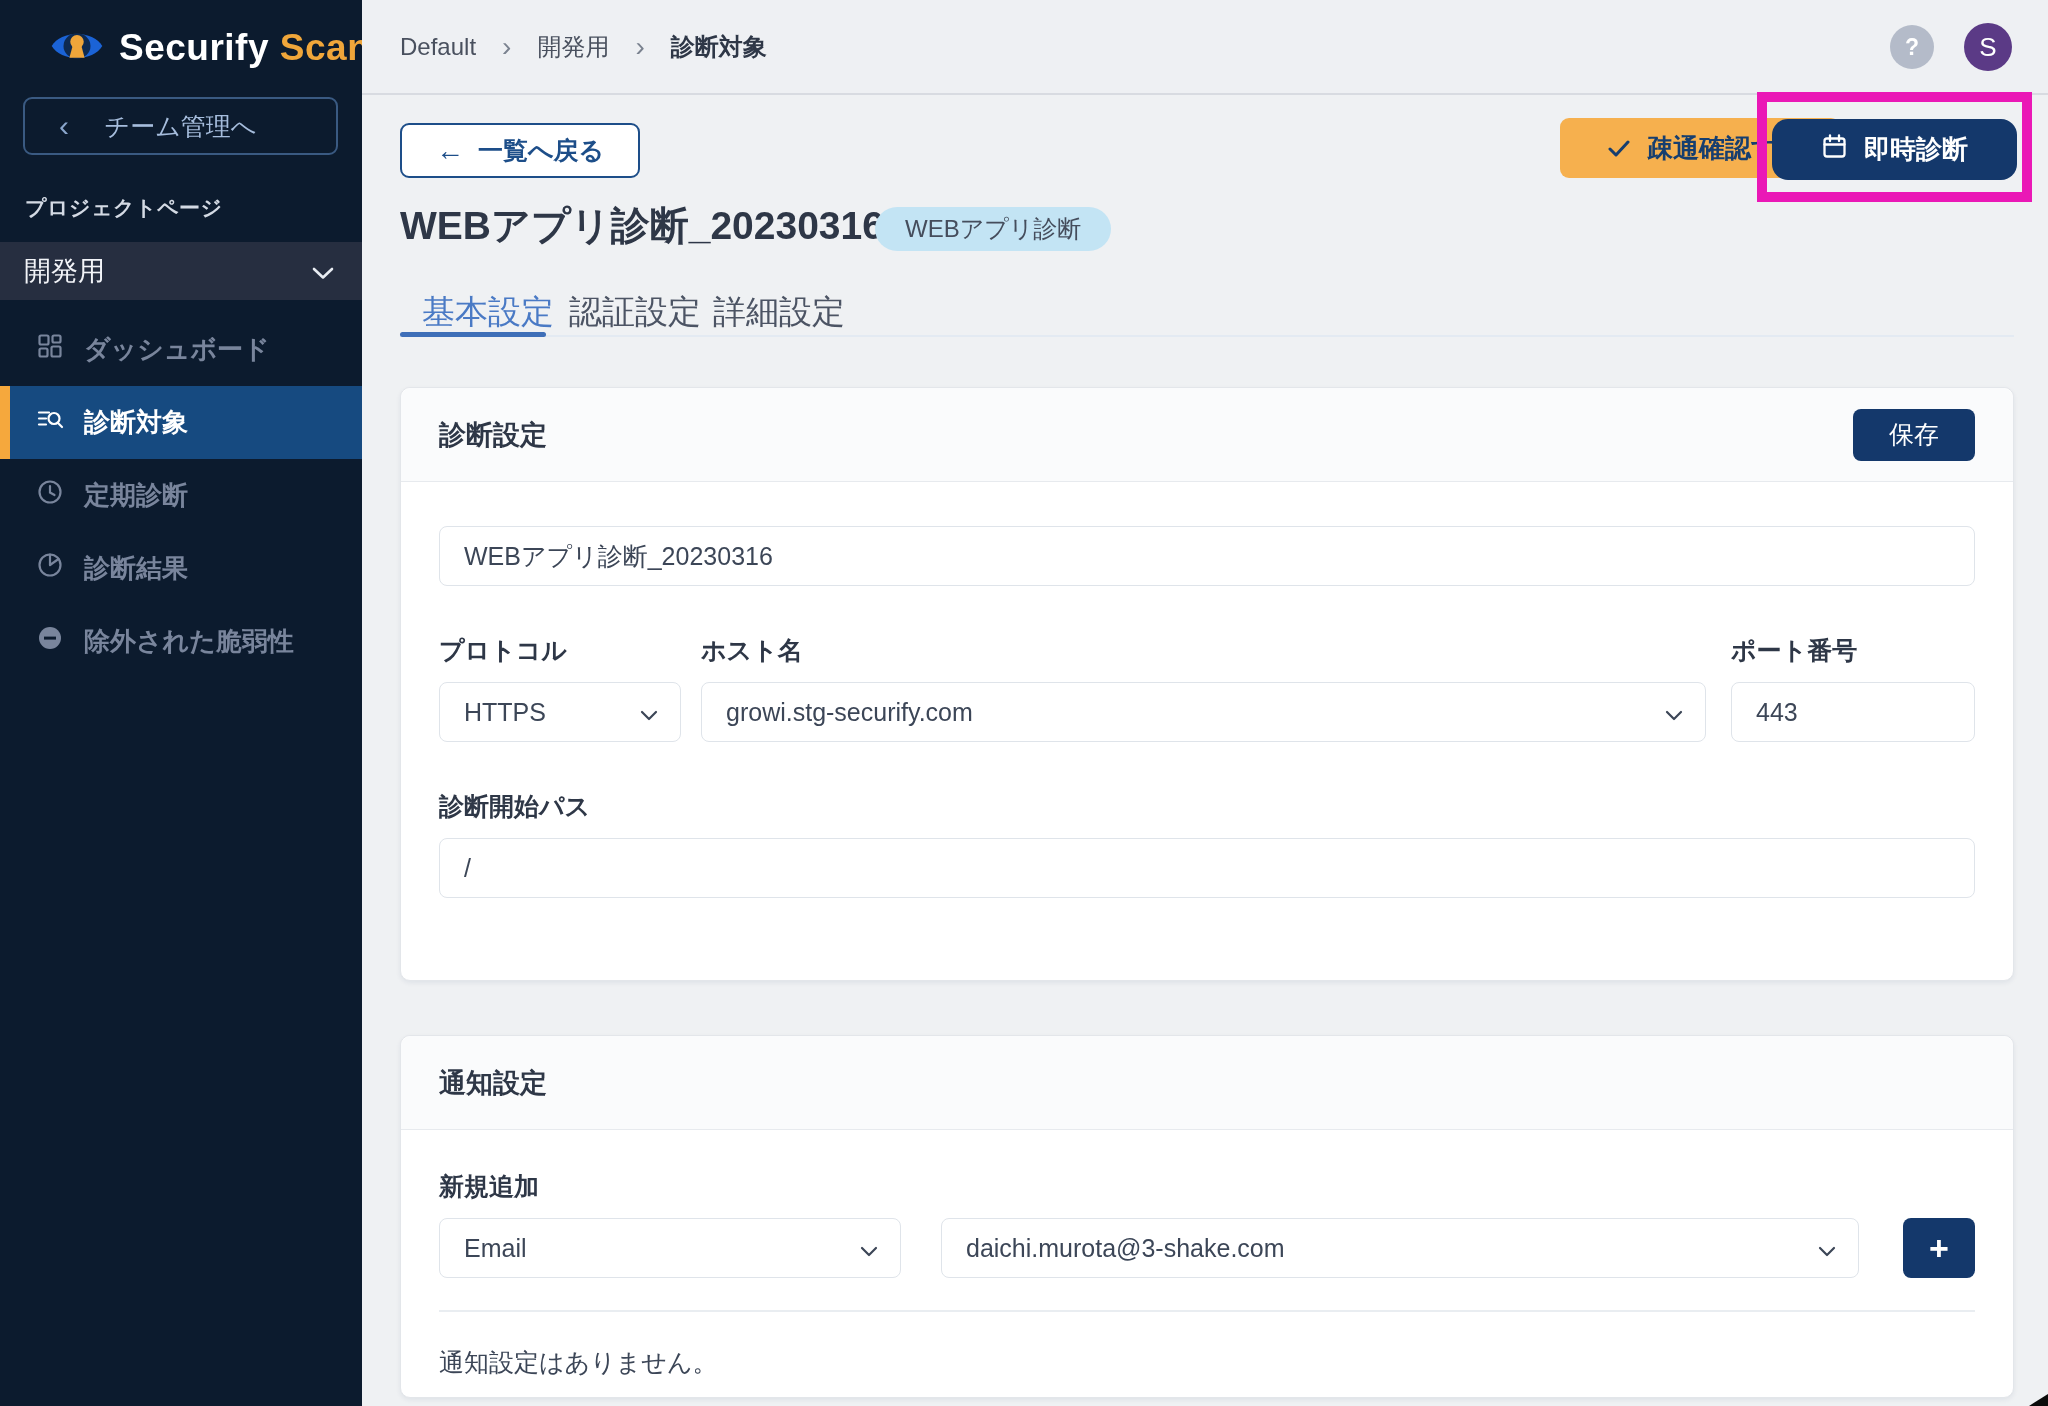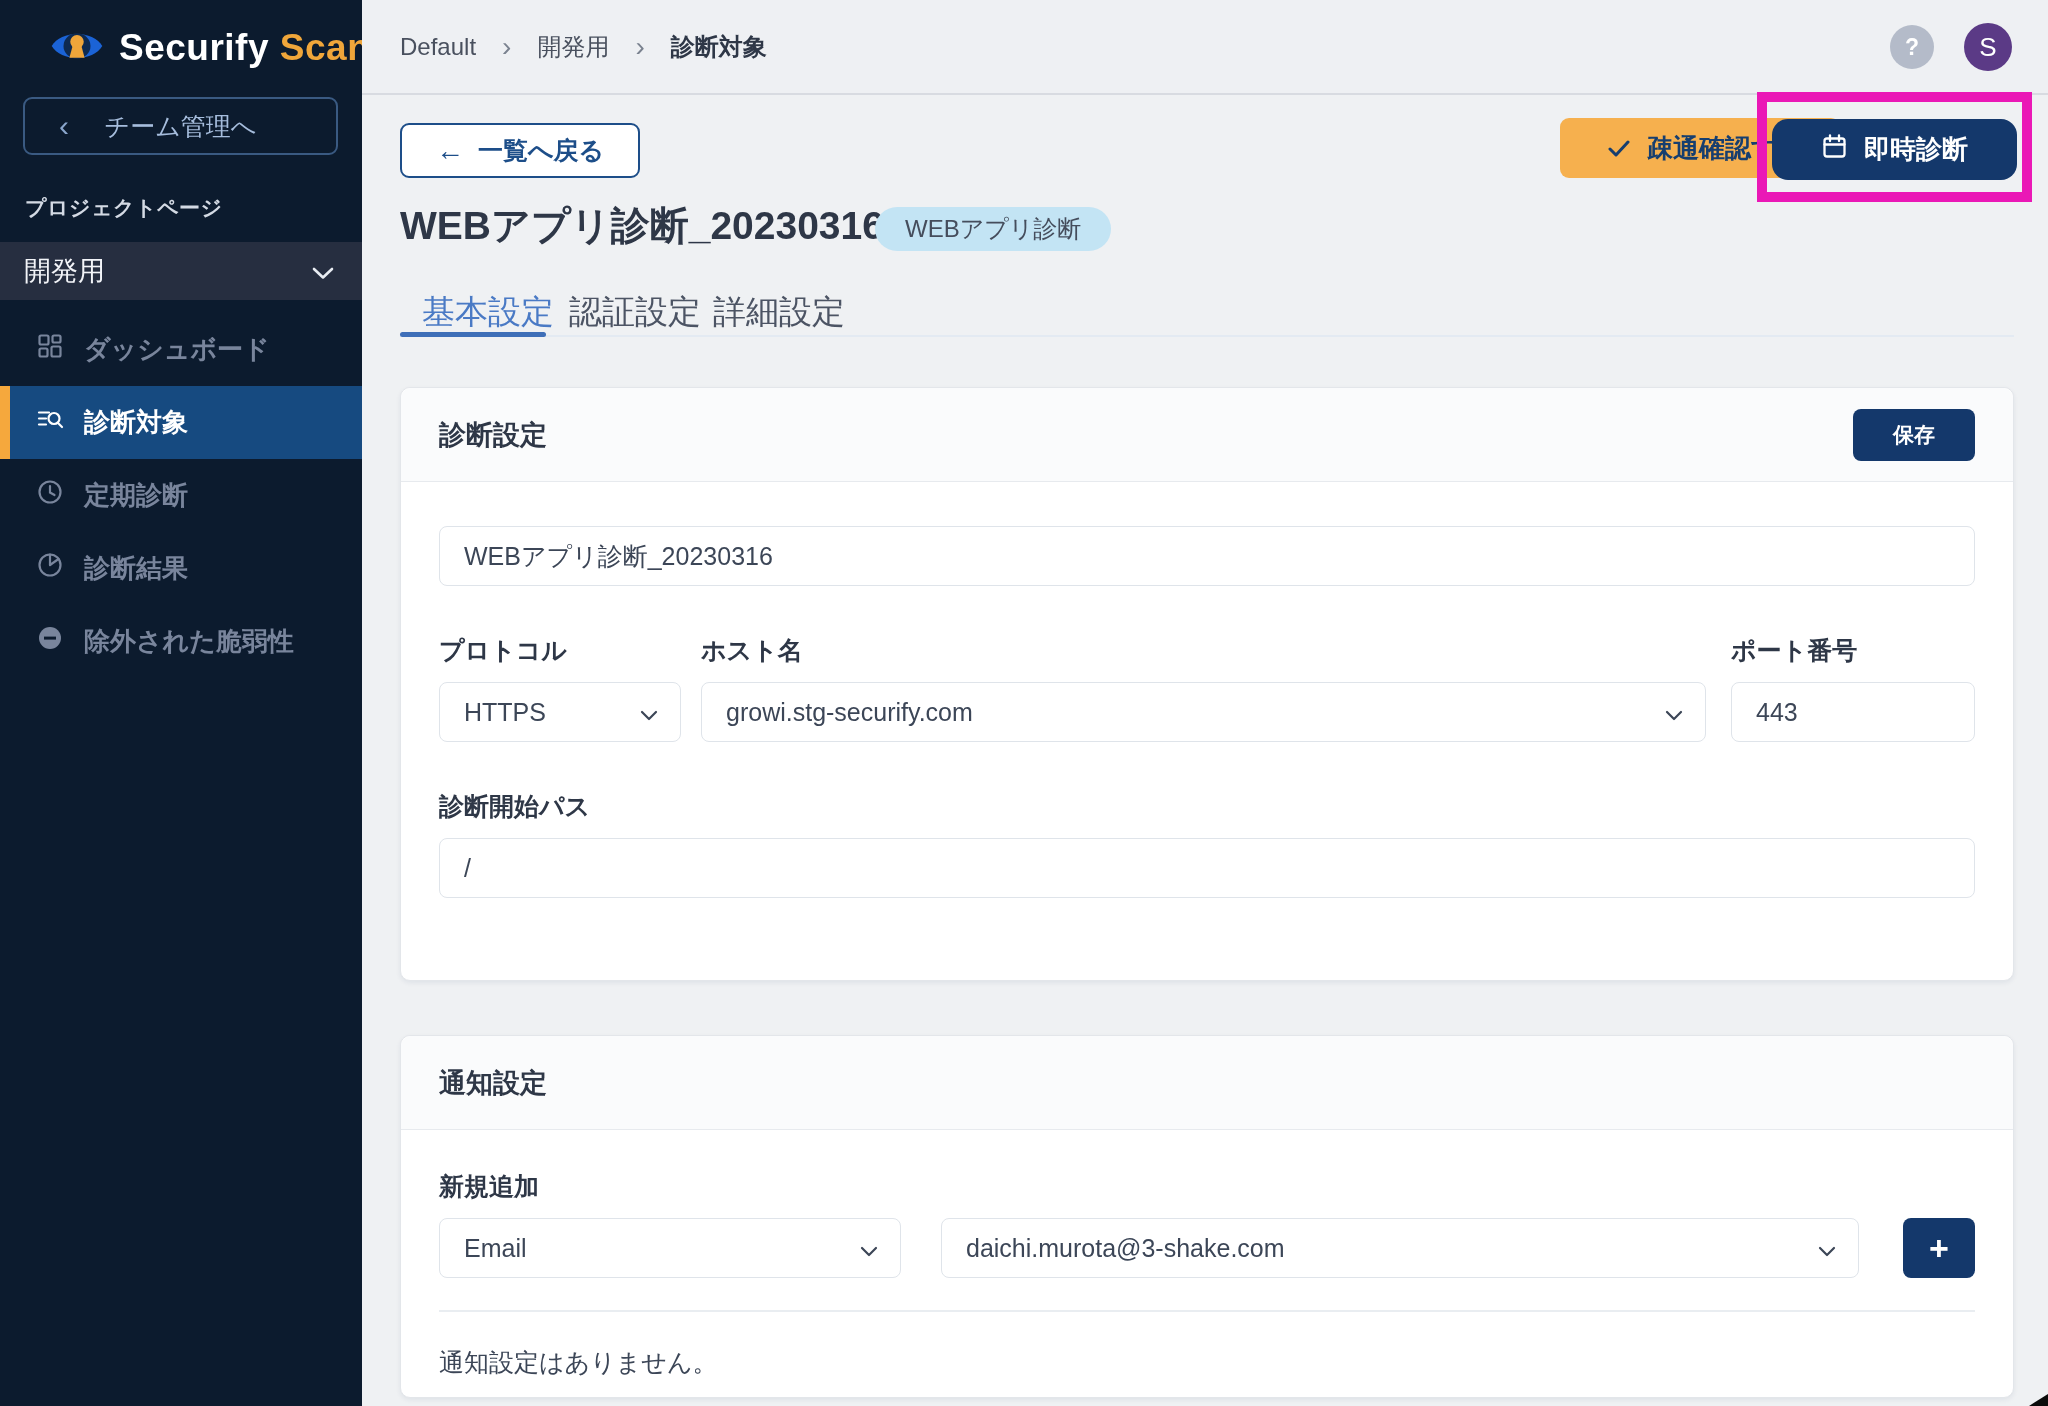--- a/index.html
+++ b/index.html
@@ -63,21 +63,21 @@
   .tab-underline { position:absolute; left:38px; top:237px; width:146px; height:5px; background:#3e6fb8; border-radius:3px; }
 
   .card { position:absolute; left:38px; width:1614px; background:#ffffff; border:1px solid #e3e6ea;
     border-radius:10px; box-shadow:0 2px 5px rgba(20,40,80,0.07); }
   .card-1 { top:292px; height:594px; }
   .card-2 { top:940px; height:363px; }
   .card-header { height:94px; background:#fafbfc; border-bottom:1px solid #e7eaee; border-radius:10px 10px 0 0;
     display:flex; align-items:center; justify-content:space-between; padding:0 38px; }
   .card-title { font-size:27px; font-weight:bold; color:#2e3747; }
   .save-btn { width:122px; height:52px; background:#14386b; border:none; border-radius:8px; color:#ffffff;
-    font-size:21px; font-weight:bold; cursor:pointer; }
+    font-size:25px; font-weight:normal; cursor:pointer; }
   .card-body { padding:44px 38px 0 38px; }
   .card-2 .card-body { padding-top:42px; }
   .field-label { font-size:25px; font-weight:bold; color:#2e3747; line-height:28px; margin-bottom:18px; }
   .text-input { display:block; width:100%; height:60px; border:1px solid #dfe4ea; border-radius:8px;
     padding:0 24px; font-size:25px; color:#3c4657; background:#ffffff; font-family:"Liberation Sans", sans-serif; outline:none; }
   .select-box { height:60px; border:1px solid #dfe4ea; border-radius:8px; background:#ffffff;
     display:flex; align-items:center; justify-content:space-between; padding:0 22px 0 24px;
     font-size:25px; color:#3c4657; cursor:pointer; }
   .field-row { display:flex; margin-top:50px; }
   .fg-protocol { width:242px; margin-right:20px; }

